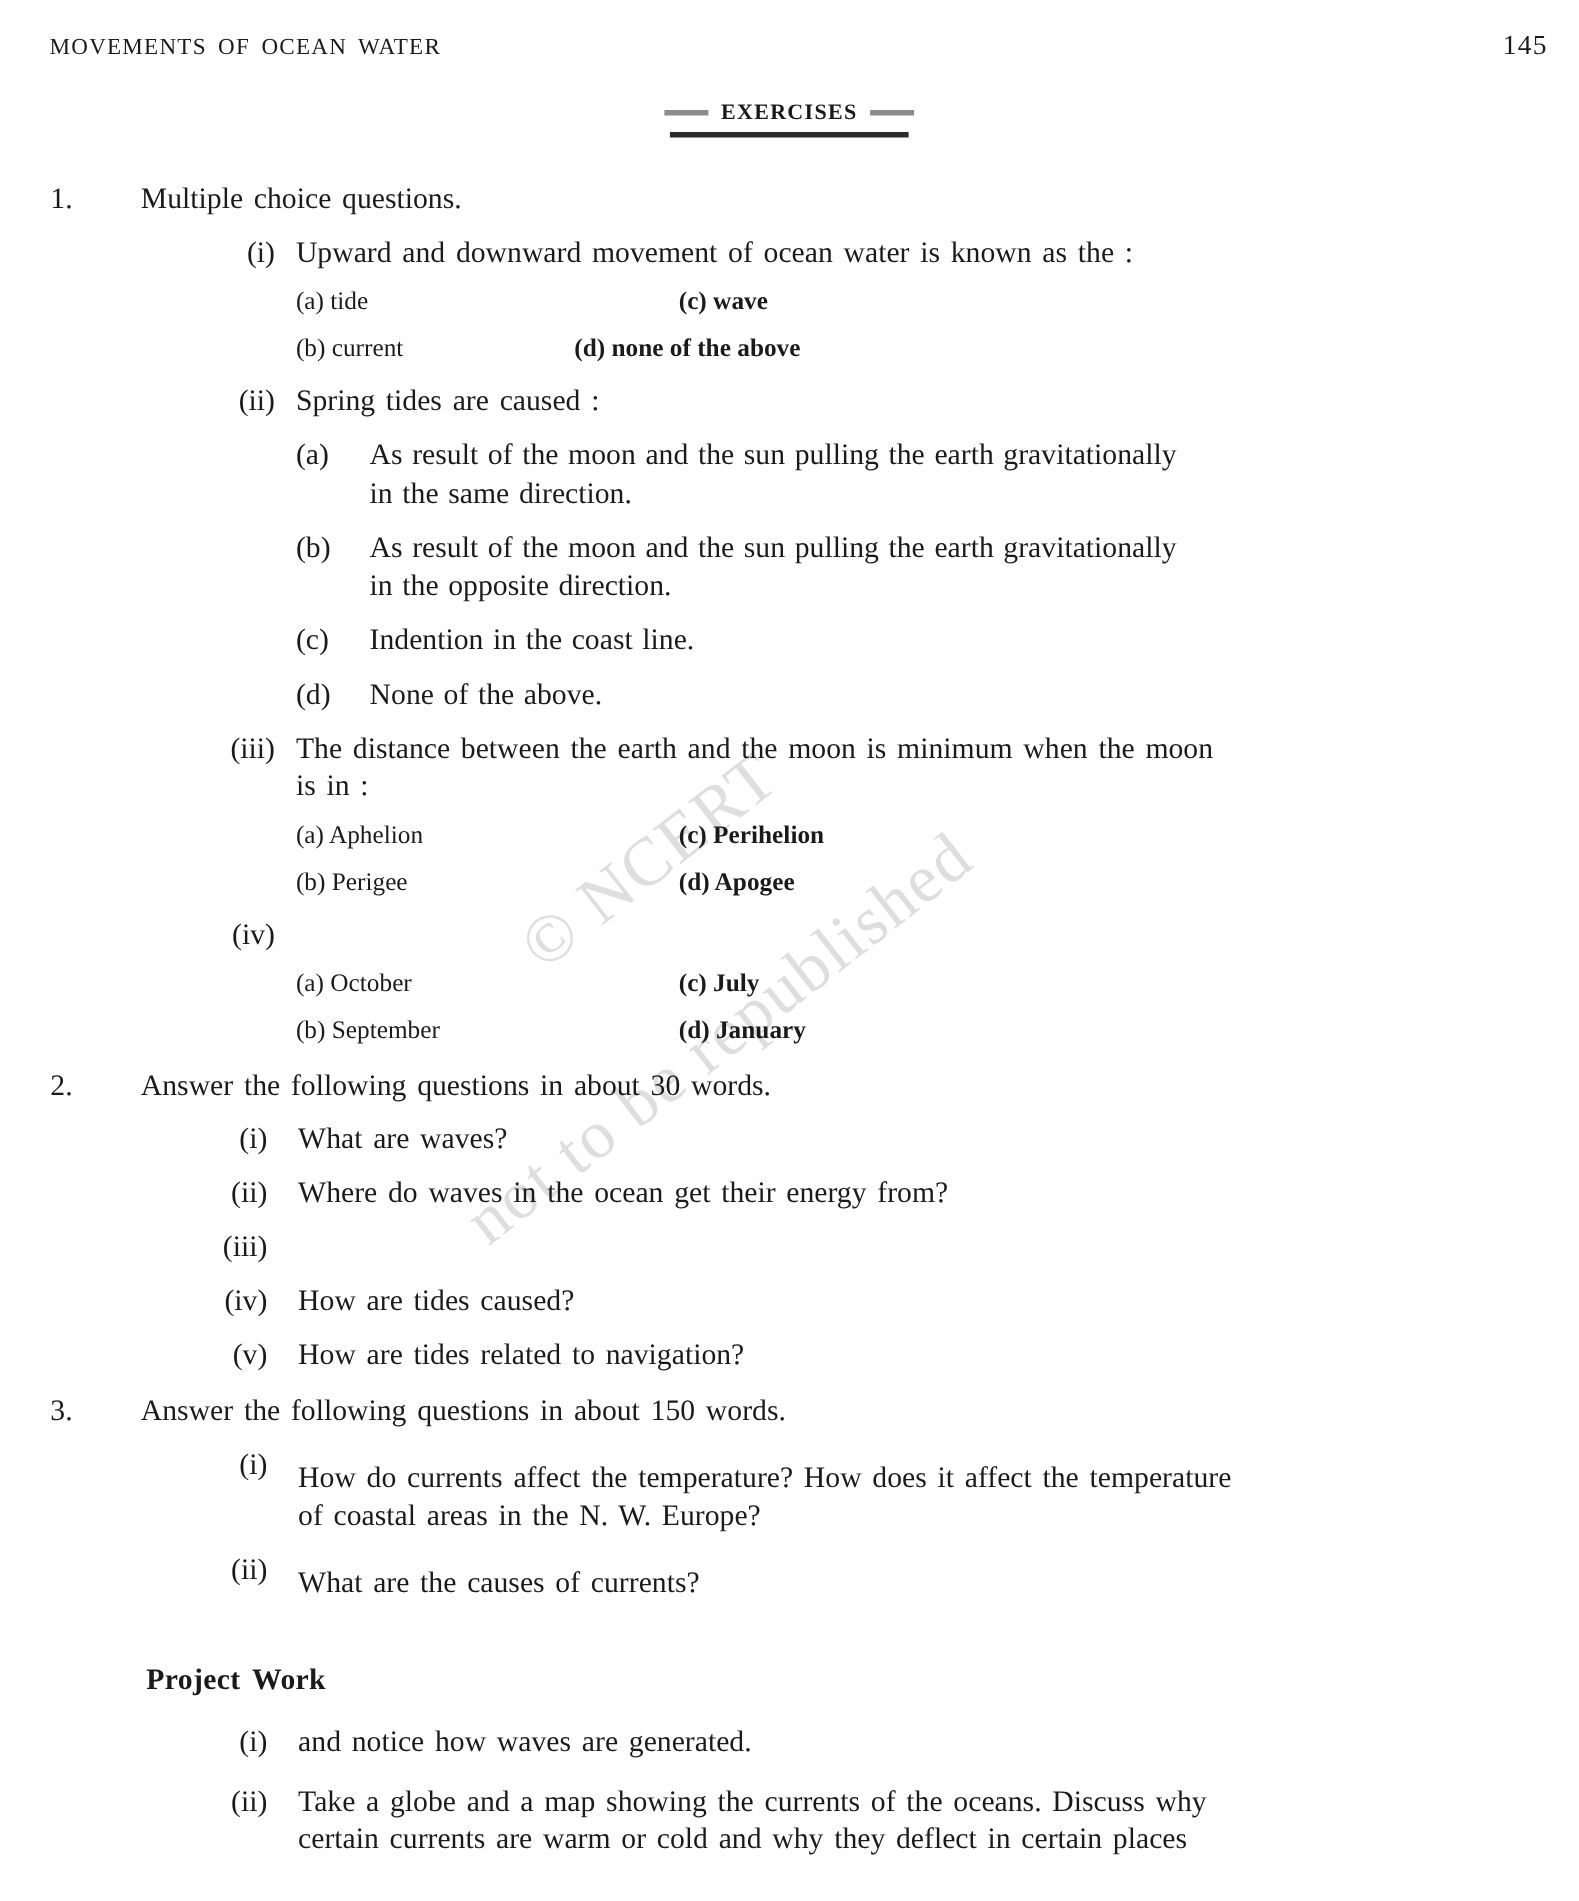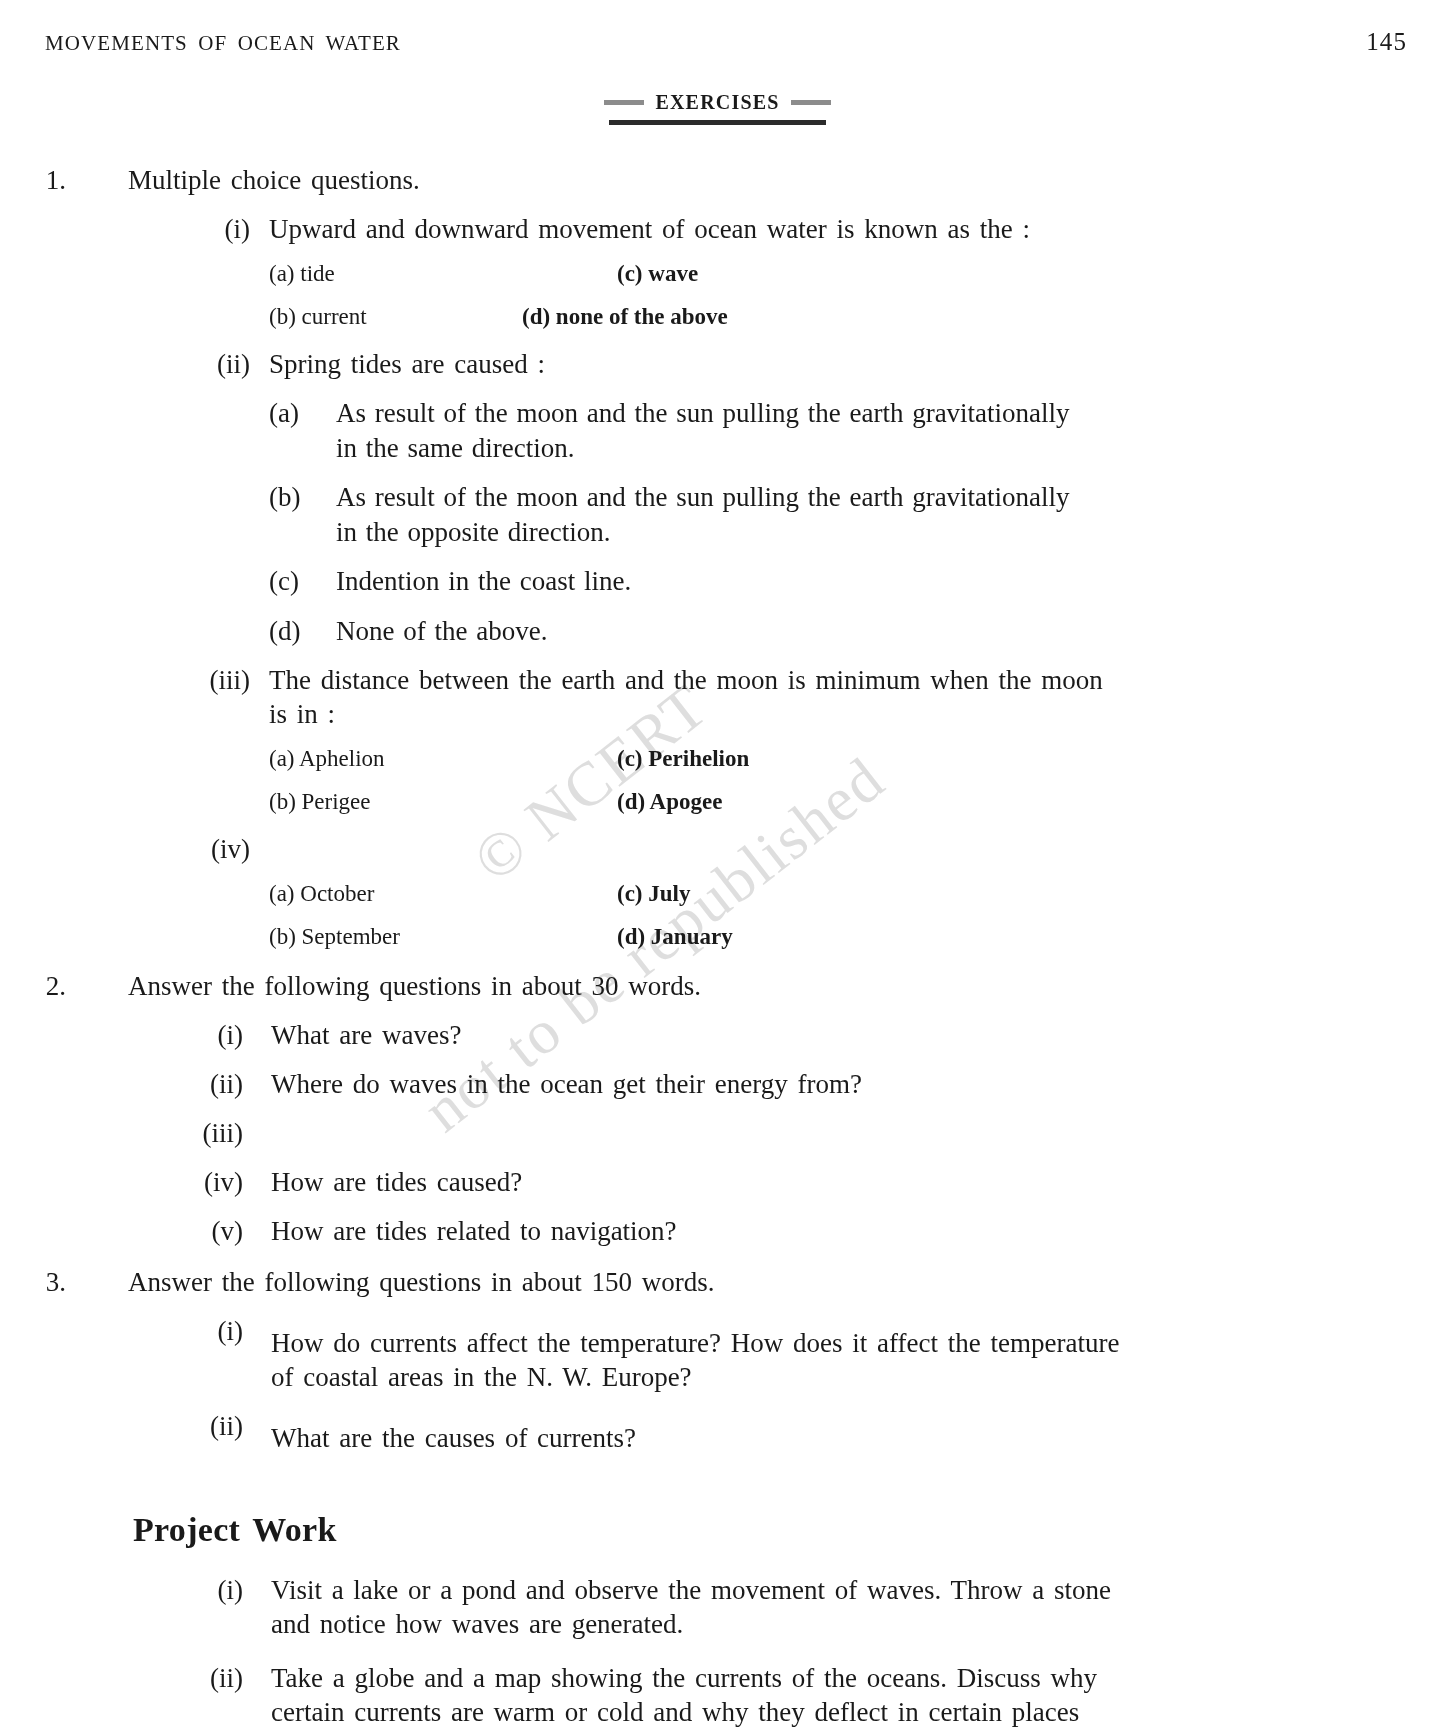--- a/index.html
+++ b/index.html
@@ -207,21 +207,21 @@
 
   
   .s2 .sub-marker { width: 243px; }
   .s2 .sub-body   { padding-left: 28px; }
 
   .s3 .sub-marker { width: 243px; }
   .s3 .sub-body   { padding-left: 28px; padding-right: 245px; margin-top: 12px; }
 
   
   .pw-heading {
-    font-size: 34px;
+    font-size: 27px;
     font-weight: bold;
     margin-top: 56px;
     padding-left: 133px;
     letter-spacing: 0.3px;
     word-spacing: 4px;
   }
   .pw .sub-row { margin-top: 20px; }
   .pw .sub-marker { width: 243px; }
   .pw .sub-body {
     padding-left: 28px;
@@ -383,21 +383,20 @@
         <div class="sub-body">What are the causes of currents?</div>
       </div>
     </div>
 
     <div class="pw">
       <div class="pw-heading">Project Work</div>
 
       <div class="sub-row pw-first">
         <div class="sub-marker">(i)</div>
         <div class="sub-body">
-          <span>Visit a lake or a pond and observe the movement of waves. Throw a stone</span>
           <span class="wrap2">and notice how waves are generated.</span>
         </div>
       </div>
 
       <div class="sub-row">
         <div class="sub-marker">(ii)</div>
         <div class="sub-body">
           <span>Take a globe and a map showing the currents of the oceans. Discuss why</span>
           <span class="wrap2">certain currents are warm or cold and why they deflect in certain places</span>
           

